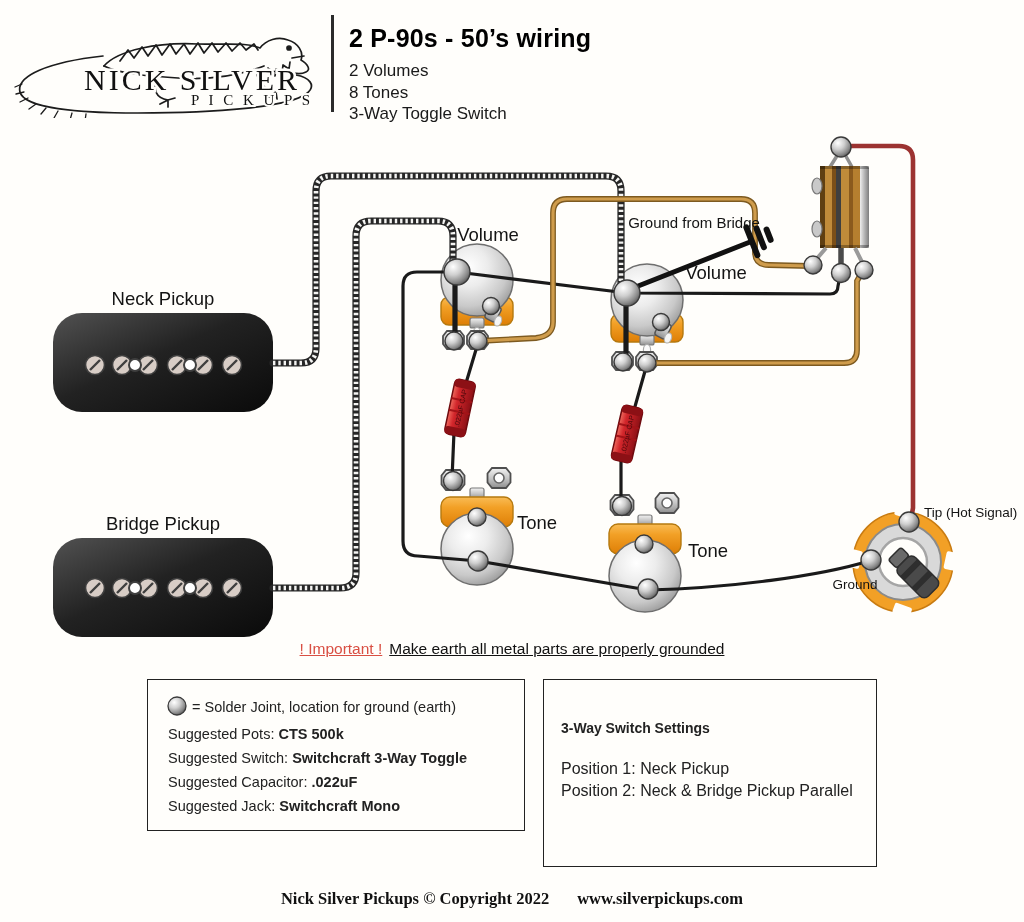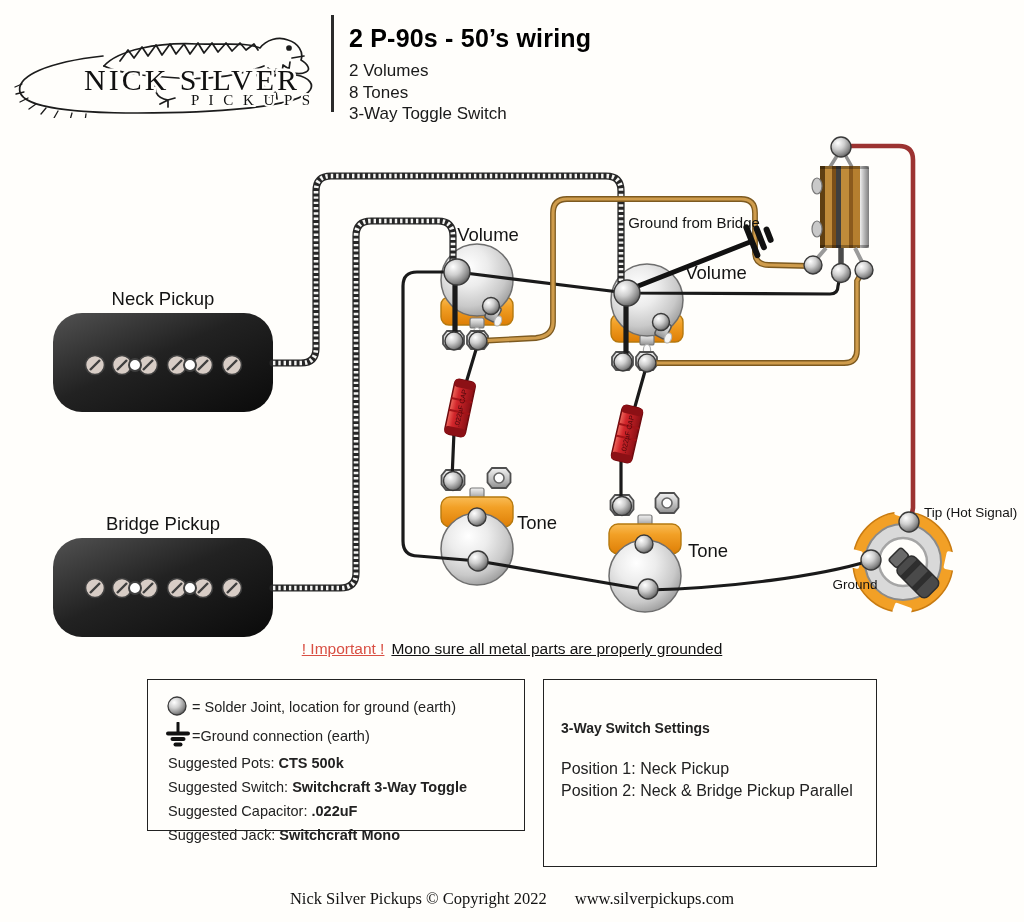--- a/index.html
+++ b/index.html
@@ -32,21 +32,21 @@
   .box{border:1.7px solid #222;background:#fffefb;color:#222;}
   .legend-box{left:147px;top:679px;width:378px;height:152px;box-sizing:border-box;padding:16px 0 0 18px;font-size:14.5px;}
   .legend-row{display:flex;align-items:center;margin-bottom:7px;height:22px;}
   .legend-row .ic{width:26px;flex:0 0 26px;}
   .sugg-row{margin:6px 0 0 2px;line-height:18px;}
   .sugg-row b{font-weight:bold;}
   .settings-box{left:543px;top:679px;width:334px;height:188px;box-sizing:border-box;padding:40px 0 0 17px;}
   .settings-box .st-title{font-size:14px;font-weight:bold;margin-bottom:22px;}
   .settings-box .pos{font-size:16px;line-height:21.5px;}
   
-  .footer{left:0;top:889px;width:1024px;text-align:center;font-family:"Liberation Serif",serif;font-size:16.5px;color:#111;}
+  .footer{left:0;top:889px;width:1024px;text-align:center;font-family:"Liberation Serif",serif;font-size:16.5px;color:#111;font-weight:bold;}
   .footer .gap{margin-left:28px;}
 </style>
 </head>
 <body>
 
 <svg class="abs" style="left:8px;top:14px;" width="322" height="104" viewBox="0 0 322 104">
   <g fill="none" stroke="#1c1c1c" stroke-width="1.7" stroke-linecap="round" stroke-linejoin="round">
     <path d="M95,42 C40,48 8,62 12,78 C16,94 70,99 130,99 C210,99 280,93 298,80 C310,71 300,63 288,61"></path>
     <path stroke-width="1.3" d="M14,70 l-7,3 M16,78 l-8,2 M20,84 l-8,4 M28,90 l-7,5 M38,94 l-5,6 M50,97 l-4,7 M64,99 l-2,7 M78,100 l-1,7"></path>
     <path d="M96,52 C110,36 150,28 190,30 C220,31 238,28 252,34 C258,26 270,22 280,26 C290,29 296,38 293,46 C300,50 303,56 298,58 C290,62 282,58 278,56 C272,60 264,58 260,54"></path>
@@ -337,51 +337,40 @@
   <text class="lbl lbl18" x="488" y="241" text-anchor="middle">Volume</text>
   <text class="lbl lbl18" x="716" y="279" text-anchor="middle">Volume</text>
   <text class="lbl lbl18" x="537" y="529" text-anchor="middle">Tone</text>
   <text class="lbl lbl18" x="708" y="557" text-anchor="middle">Tone</text>
   <text class="lbl lbl15" x="694" y="228" text-anchor="middle">Ground from Bridge</text>
   <text class="lbl lbl13" x="924" y="517">Tip (Hot Signal)</text>
   <text class="lbl lbl13" x="855" y="589" text-anchor="middle">Ground</text>
 </svg>
 
 <div class="abs important">
-  <span class="red">! Important !</span><span class="blk">Mono sure all metal parts are properly grounded</span>
+  <span class="red">! Important !</span><span class="blk">Make earth all metal parts are properly grounded</span>
 </div>
 
 <div class="abs box legend-box">
   <div class="legend-row">
     <span class="ic">
       <svg width="22" height="22" viewBox="0 0 22 22">
         <defs>
             <radialGradient id="gSolder2" cx="35%" cy="30%" r="80%">
           <stop offset="0" stop-color="#fff"></stop>
               <stop offset=".4" stop-color="#cfcfcf"></stop>
           <stop offset=".75" stop-color="#8a8a8a"></stop>
               <stop offset="1" stop-color="#474747"></stop>
         </radialGradient>
           </defs>
         <circle cx="11" cy="11" r="9" fill="url(#gSolder2)" stroke="#3a3a3a" stroke-width="1.3"></circle>
       </svg>
     </span>
     <span>= Solder Joint, location for ground (earth)</span>
   </div>
-  <div class="legend-row">
-    <span class="ic">
-      <svg width="24" height="26" viewBox="0 0 24 26" stroke="#111" stroke-linecap="round" fill="none">
-        <line x1="12" y1="1" x2="12" y2="11" stroke-width="3"></line>
-        <line x1="2" y1="11.5" x2="22" y2="11.5" stroke-width="4"></line>
-        <line x1="6.5" y1="17" x2="17.5" y2="17" stroke-width="4"></line>
-        <line x1="9.5" y1="22.5" x2="14.5" y2="22.5" stroke-width="4"></line>
-      </svg>
-    </span>
-    <span>=Ground connection (earth)</span>
-  </div>
   <div class="sugg-row"><span>Suggested Pots: </span><b>CTS 500k</b></div>
   <div class="sugg-row"><span>Suggested Switch: </span><b>Switchcraft 3-Way Toggle</b></div>
   <div class="sugg-row"><span>Suggested Capacitor: </span><b>.022uF</b></div>
   <div class="sugg-row"><span>Suggested Jack: </span><b>Switchcraft Mono</b></div>
 </div>
 
 <div class="abs box settings-box">
   <div class="st-title">3-Way Switch Settings</div>
   <div class="pos">Position 1: Neck Pickup</div>
   <div class="pos">Position 2: Neck &amp; Bridge Pickup Parallel</div>

